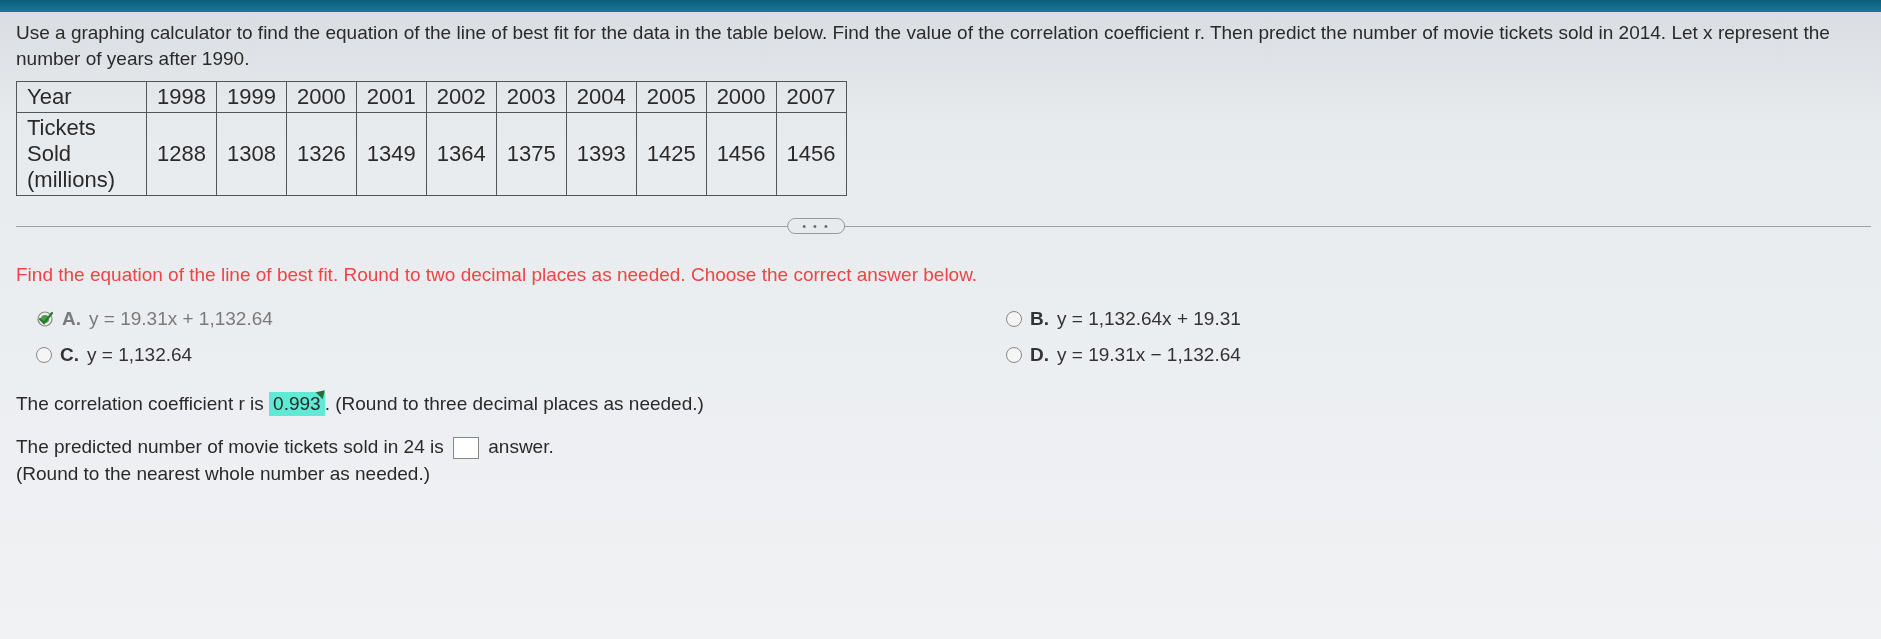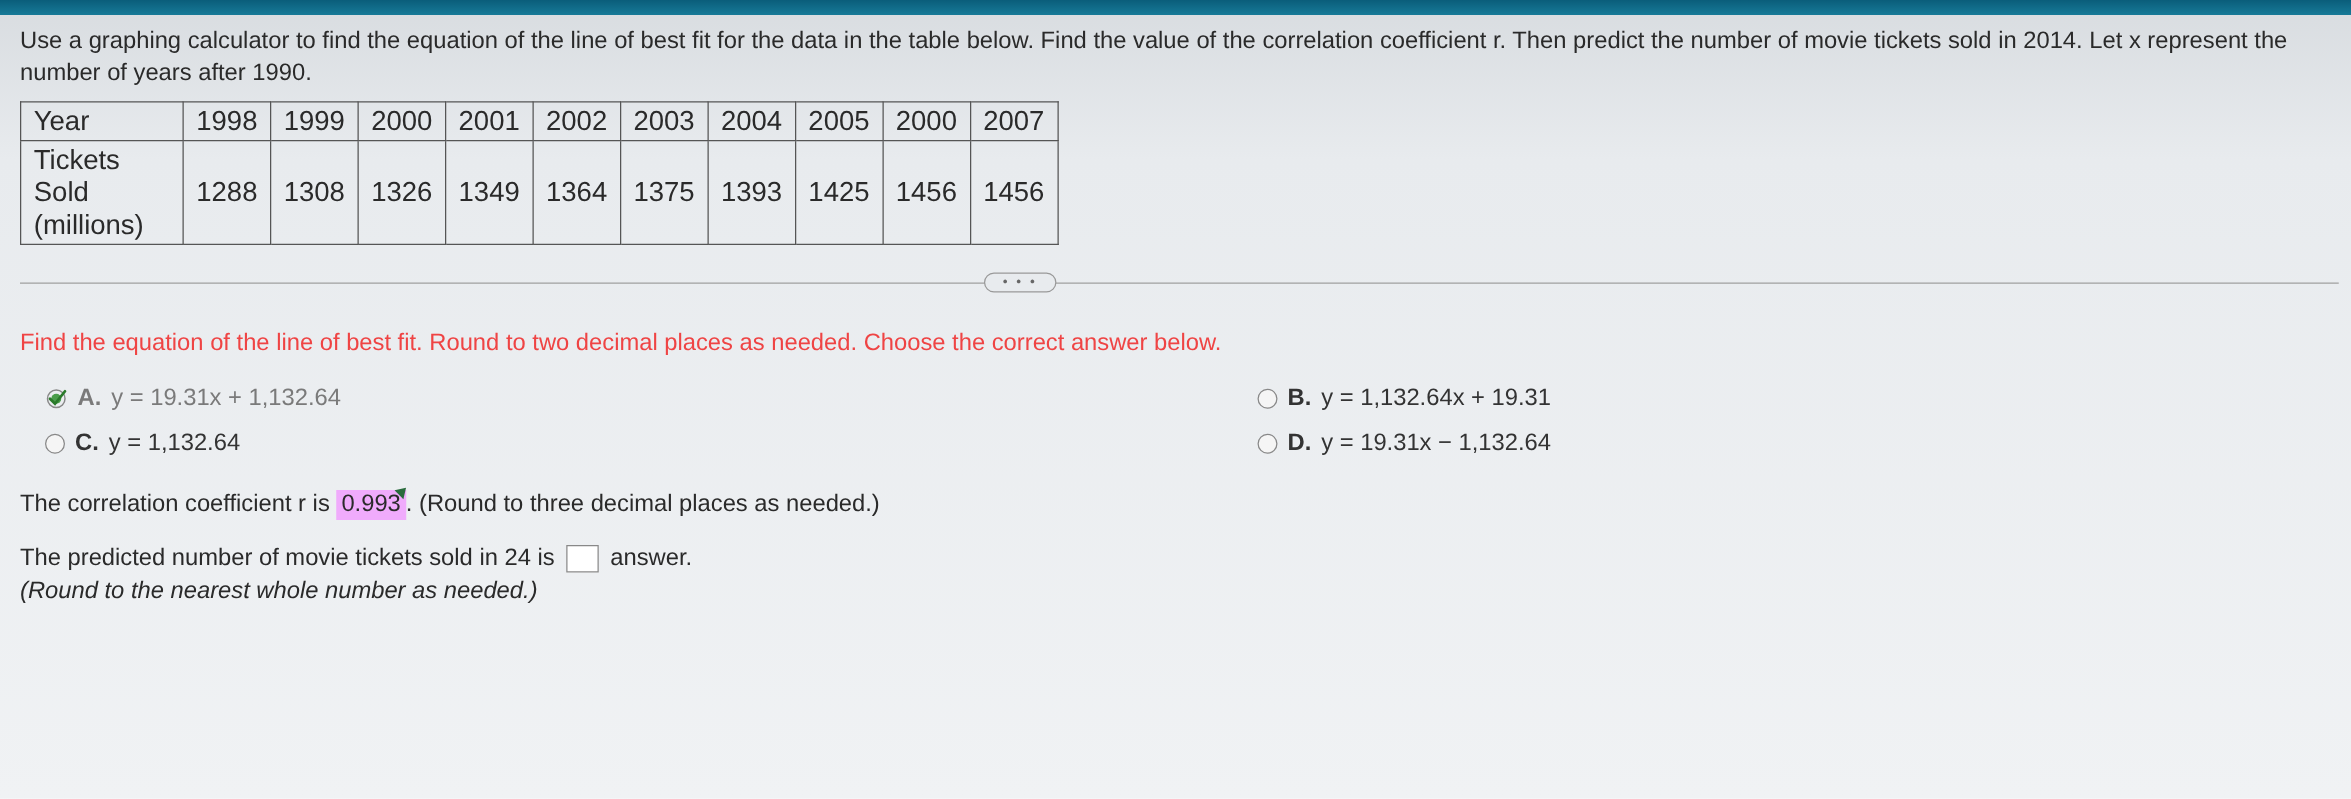--- a/index.html
+++ b/index.html
@@ -120,21 +120,21 @@
     .opt-a {
       color: #7a7a7a;
     }
     .answer-line {
       font-size: 19px;
       color: #2a2a2a;
       margin-top: 26px;
       margin-bottom: 20px;
     }
     .highlight-box {
-      background: #f0abfc;
+      background: #5eead4;
       padding: 1px 4px;
       position: relative;
       display: inline-block;
     }
     .highlight-box::after {
       content: "";
       position: absolute;
       right: -2px;
       top: -3px;
       width: 0;
@@ -150,21 +150,20 @@
       height: 22px;
       border: 1px solid #888;
       background: #fff;
       vertical-align: middle;
       margin: 0 4px;
     }
     .sub-note {
       font-size: 19px;
       color: #2a2a2a;
       margin-top: 4px;
-      font-style: italic;
     }
   </style>
 </head>
 <body>
 
 <div class="top-bar"></div>
 
 <div class="content">
 
   <div class="instruction">Use a graphing calculator to find the equation of the line of best fit for the data in the table below. Find the value of the correlation coefficient r. Then predict the number of movie tickets sold in 2014. Let x represent the number of years after 1990.</div>

